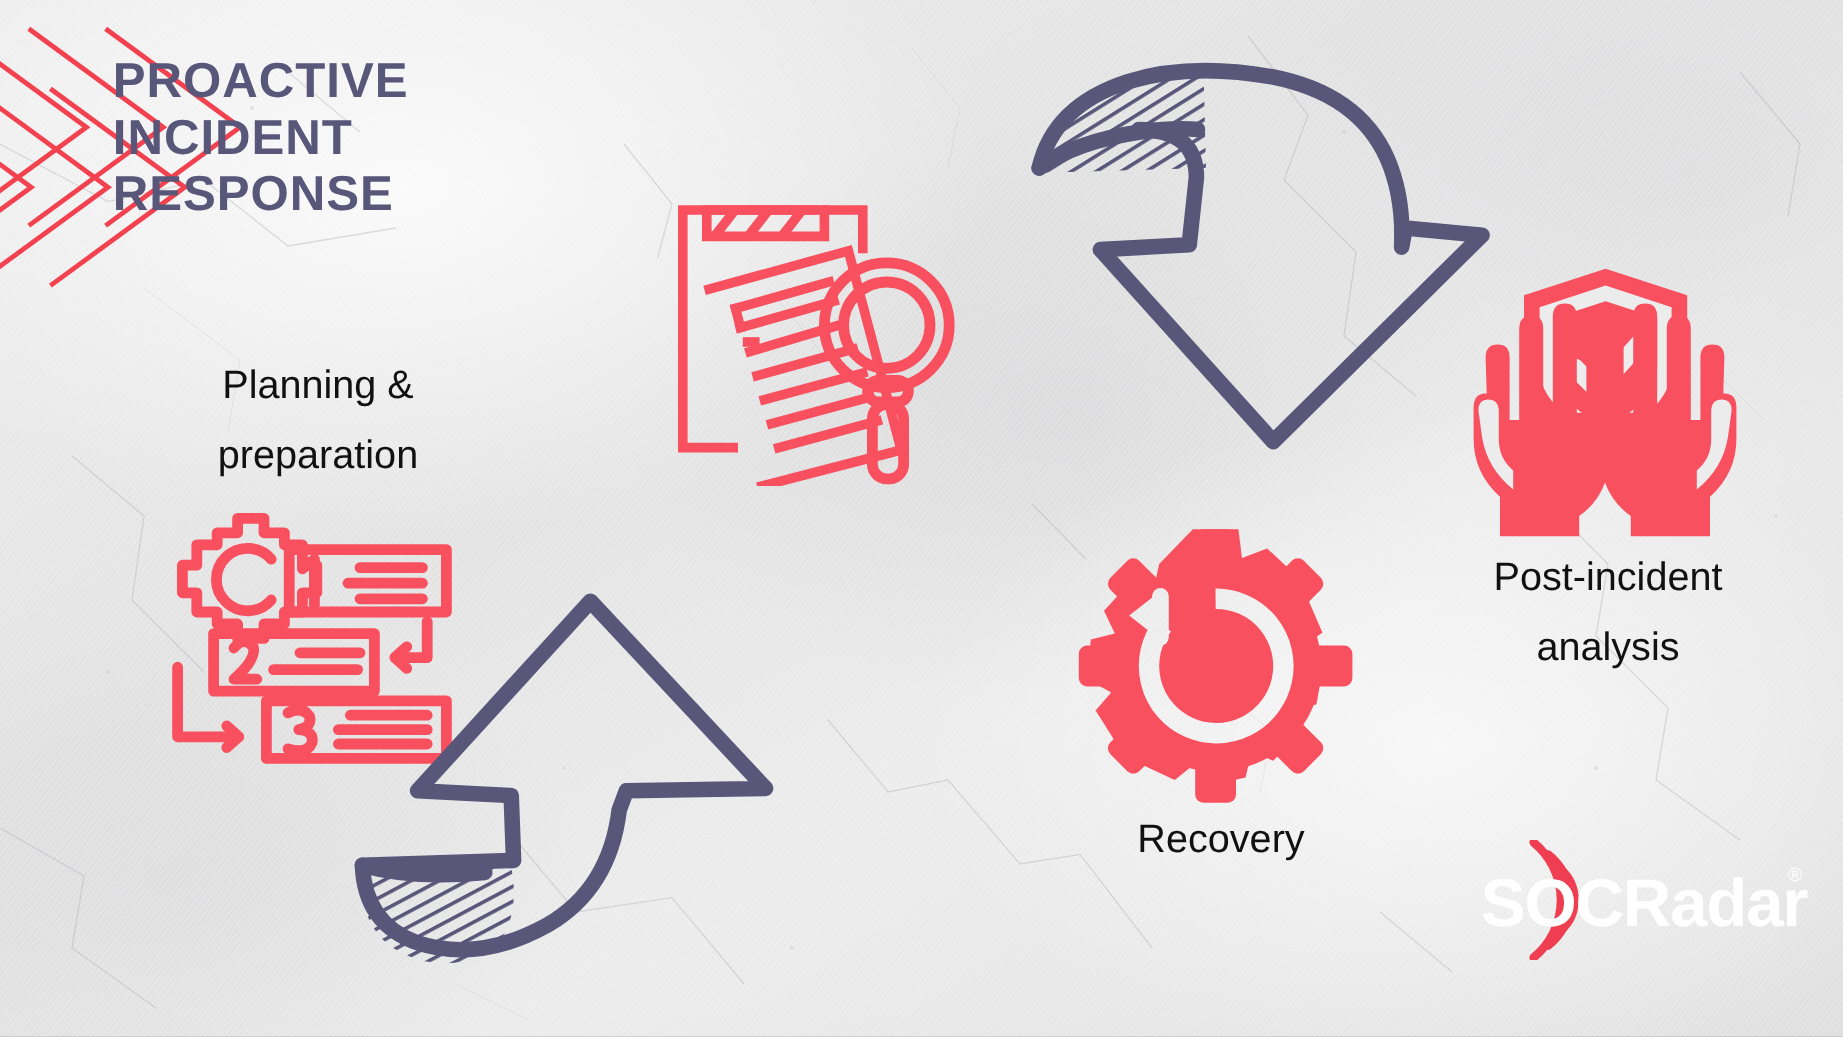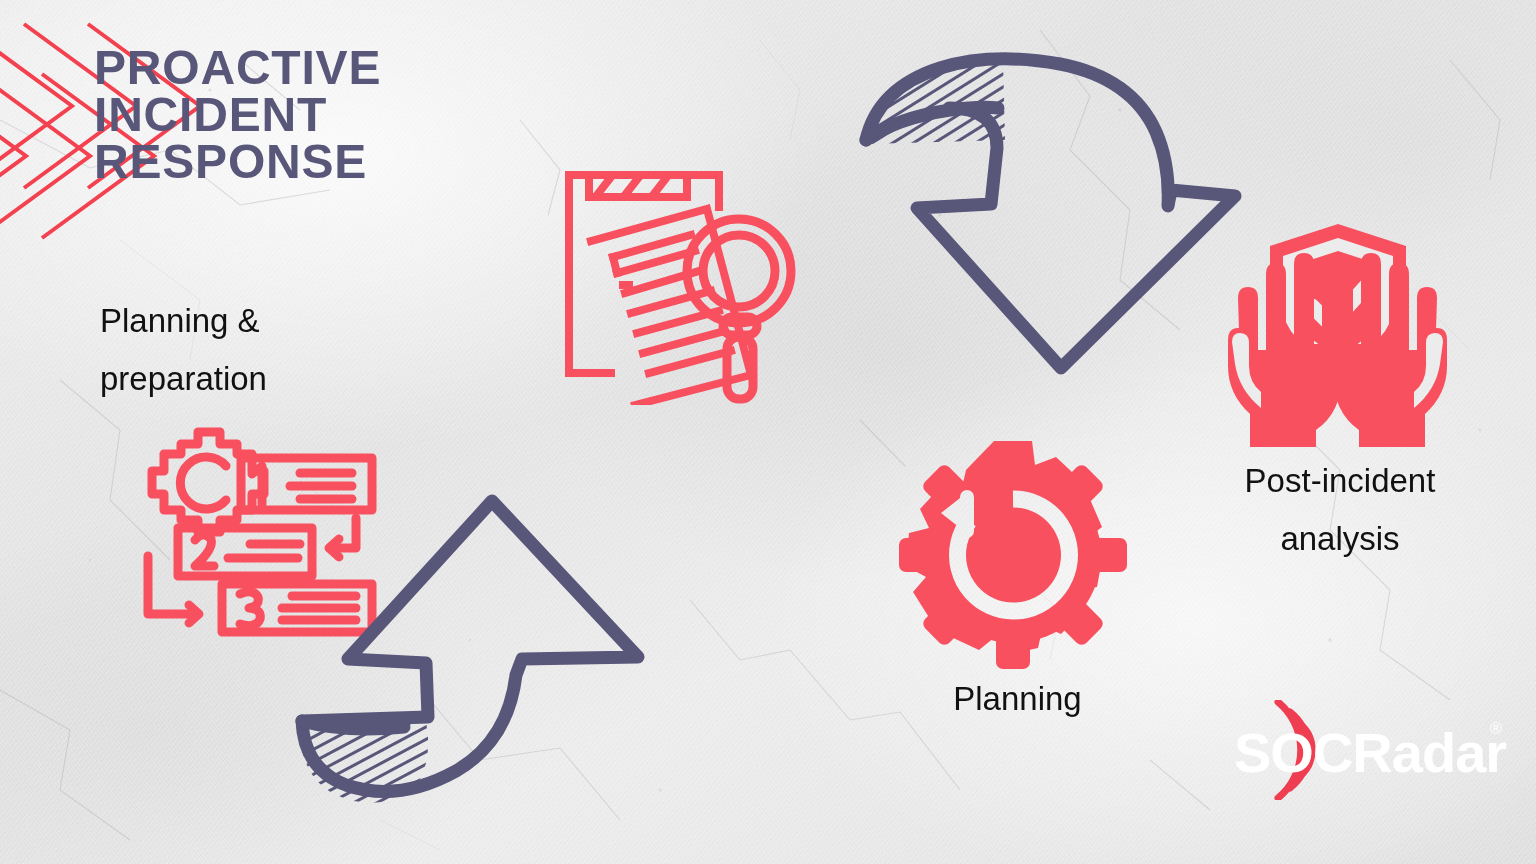--- a/index.html
+++ b/index.html
@@ -60,38 +60,38 @@
     width: 300px;
     height: 230px;
   }
   #title {
     position: absolute;
     left: 94px;
     top: 44px;
     width: 430px;
     color: #585679;
     font-weight: bold;
-    font-size: 48px;
+    font-size: 41px;
     line-height: 47px;
     letter-spacing: 0.8px;
     text-transform: uppercase;
     white-space: pre-line;
   }
 
   
   .stage-label {
     position: absolute;
     color: #111111;
     font-size: 33px;
     line-height: 58px;
     font-weight: normal;
     text-align: center;
     white-space: pre-line;
   }
-  #label-planning   { left: 100px;  top: 292px; width: 330px; text-align: left; }
+  #label-planning   { left: 100px;  top: 292px; width: 330px; text-align: center; }
   #label-investigation { left: 500px; top: 423px; width: 375px; }
   #label-recovery   { left: 885px;  top: 670px; width: 265px; }
   #label-post       { left: 1175px; top: 452px; width: 330px; }
 
   
   #icon-planning      { left: 140px;  top: 418px; width: 250px; height: 225px; }
   #icon-investigation { left: 555px;  top: 165px; width: 260px; height: 240px; }
   #icon-recovery      { left: 893px;  top: 435px; width: 240px; height: 240px; }
   #icon-post          { left: 1210px; top: 222px; width: 255px; height: 225px; }
 
@@ -274,21 +274,21 @@
           <rect x="194" y="103" width="40" height="34" rx="7"></rect>
           <rect x="103" y="6" width="34" height="40" rx="7" transform="rotate(45 120 120)"></rect>
           <rect x="103" y="194" width="34" height="40" rx="7" transform="rotate(45 120 120)"></rect>
           <rect x="6" y="103" width="40" height="34" rx="7" transform="rotate(45 120 120)"></rect>
           <rect x="194" y="103" width="40" height="34" rx="7" transform="rotate(45 120 120)"></rect>
         </g>
       </g>
     </g>
   </svg>
 
-  <div id="label-recovery" class="stage-label layer">Planning</div>
+  <div id="label-recovery" class="stage-label layer">Recovery</div>
 
   <svg id="icon-post" class="layer" viewBox="0 0 255 225">
 
     <g>
       <path fill="#f9505f" d="M128 2 L196 24 L196 86 Q196 126 128 158 Q60 126 60 86 L60 24 Z"></path>
       <path fill="#ececed" d="M128 16 L183 34 L183 85 Q183 118 128 144 Q73 118 73 85 L73 34 Z"></path>
       <path fill="#f9505f" d="M128 29 L171 43 L171 85 Q171 112 128 134 Q85 112 85 85 L85 43 Z"></path>
       <path fill="none" stroke="#ececed" stroke-width="15" stroke-linecap="round" stroke-linejoin="round" d="M102 84 L121 103 L158 62"></path>
     </g>
 

